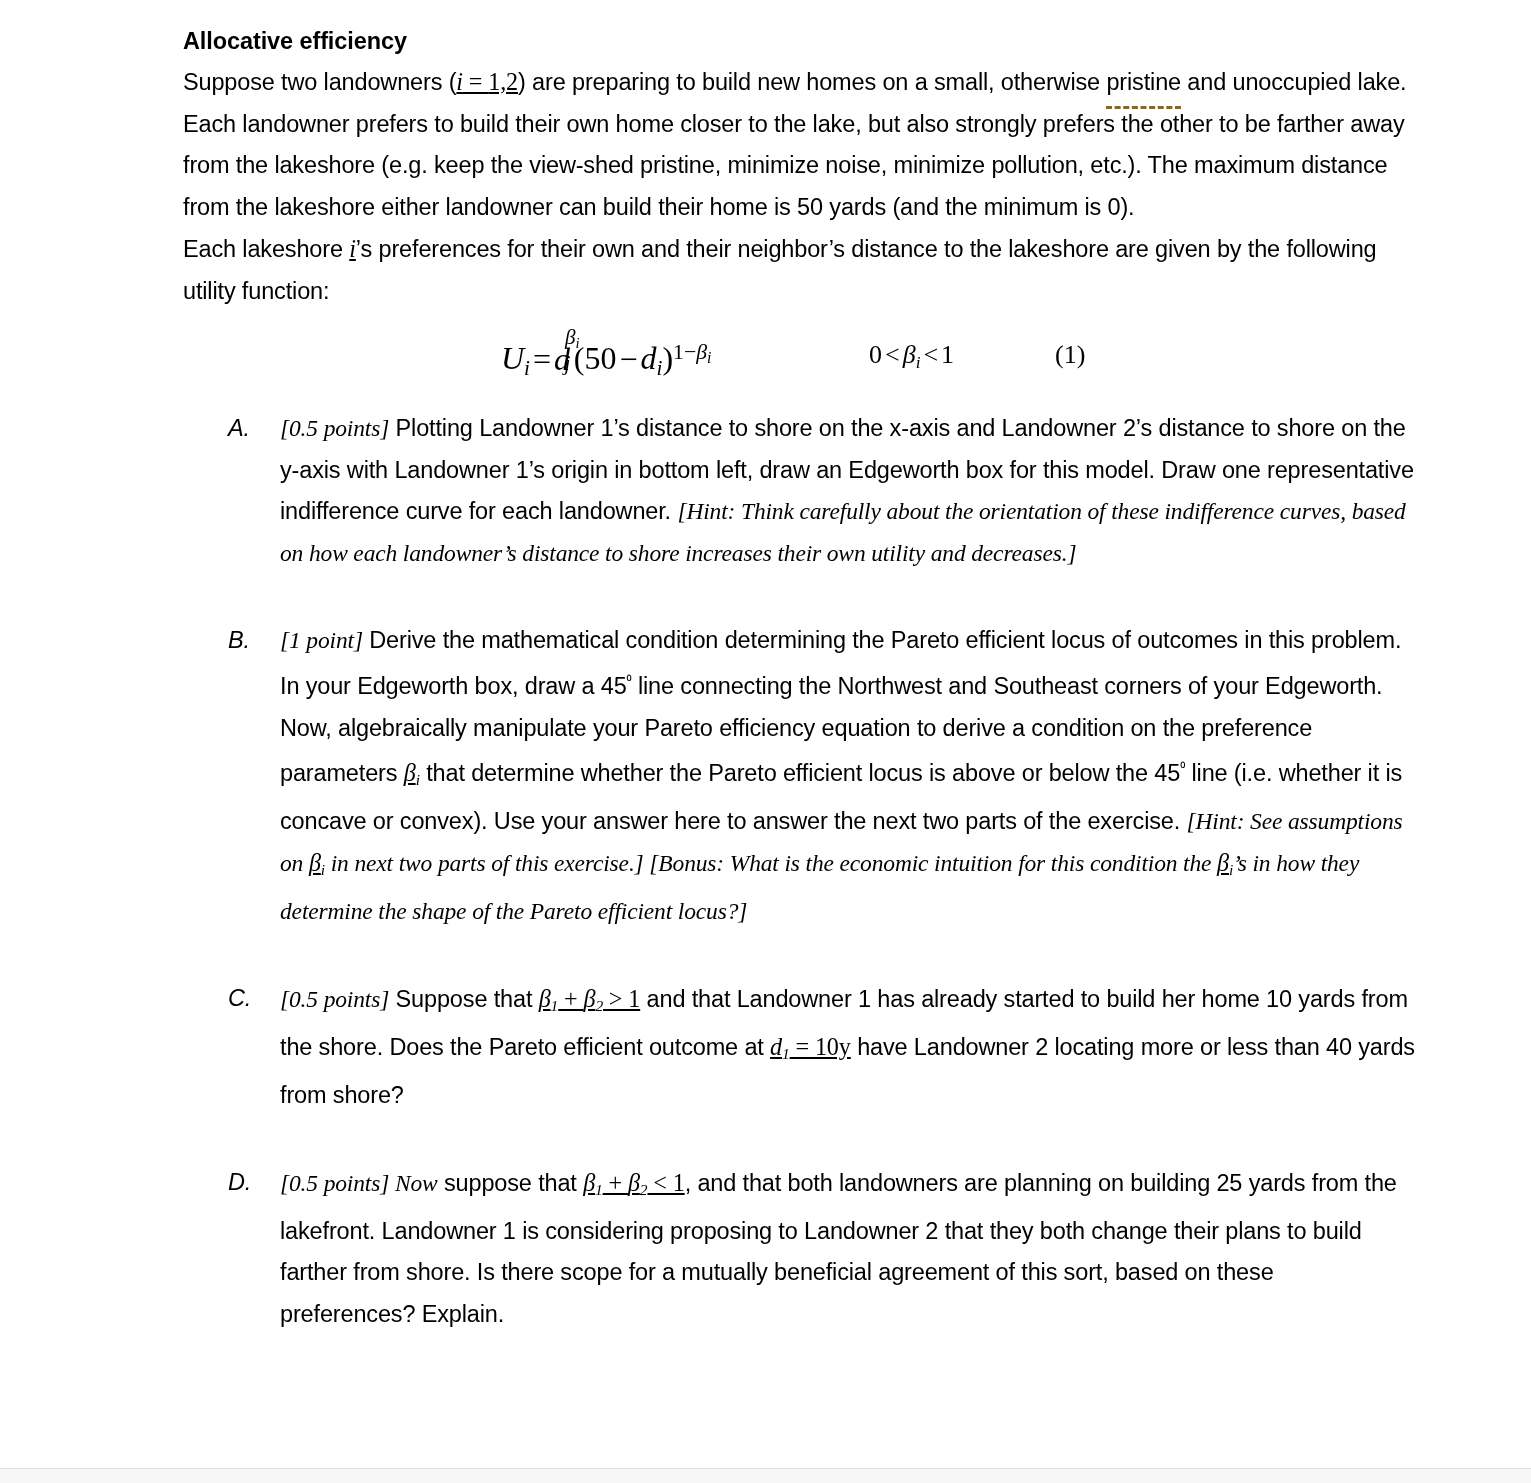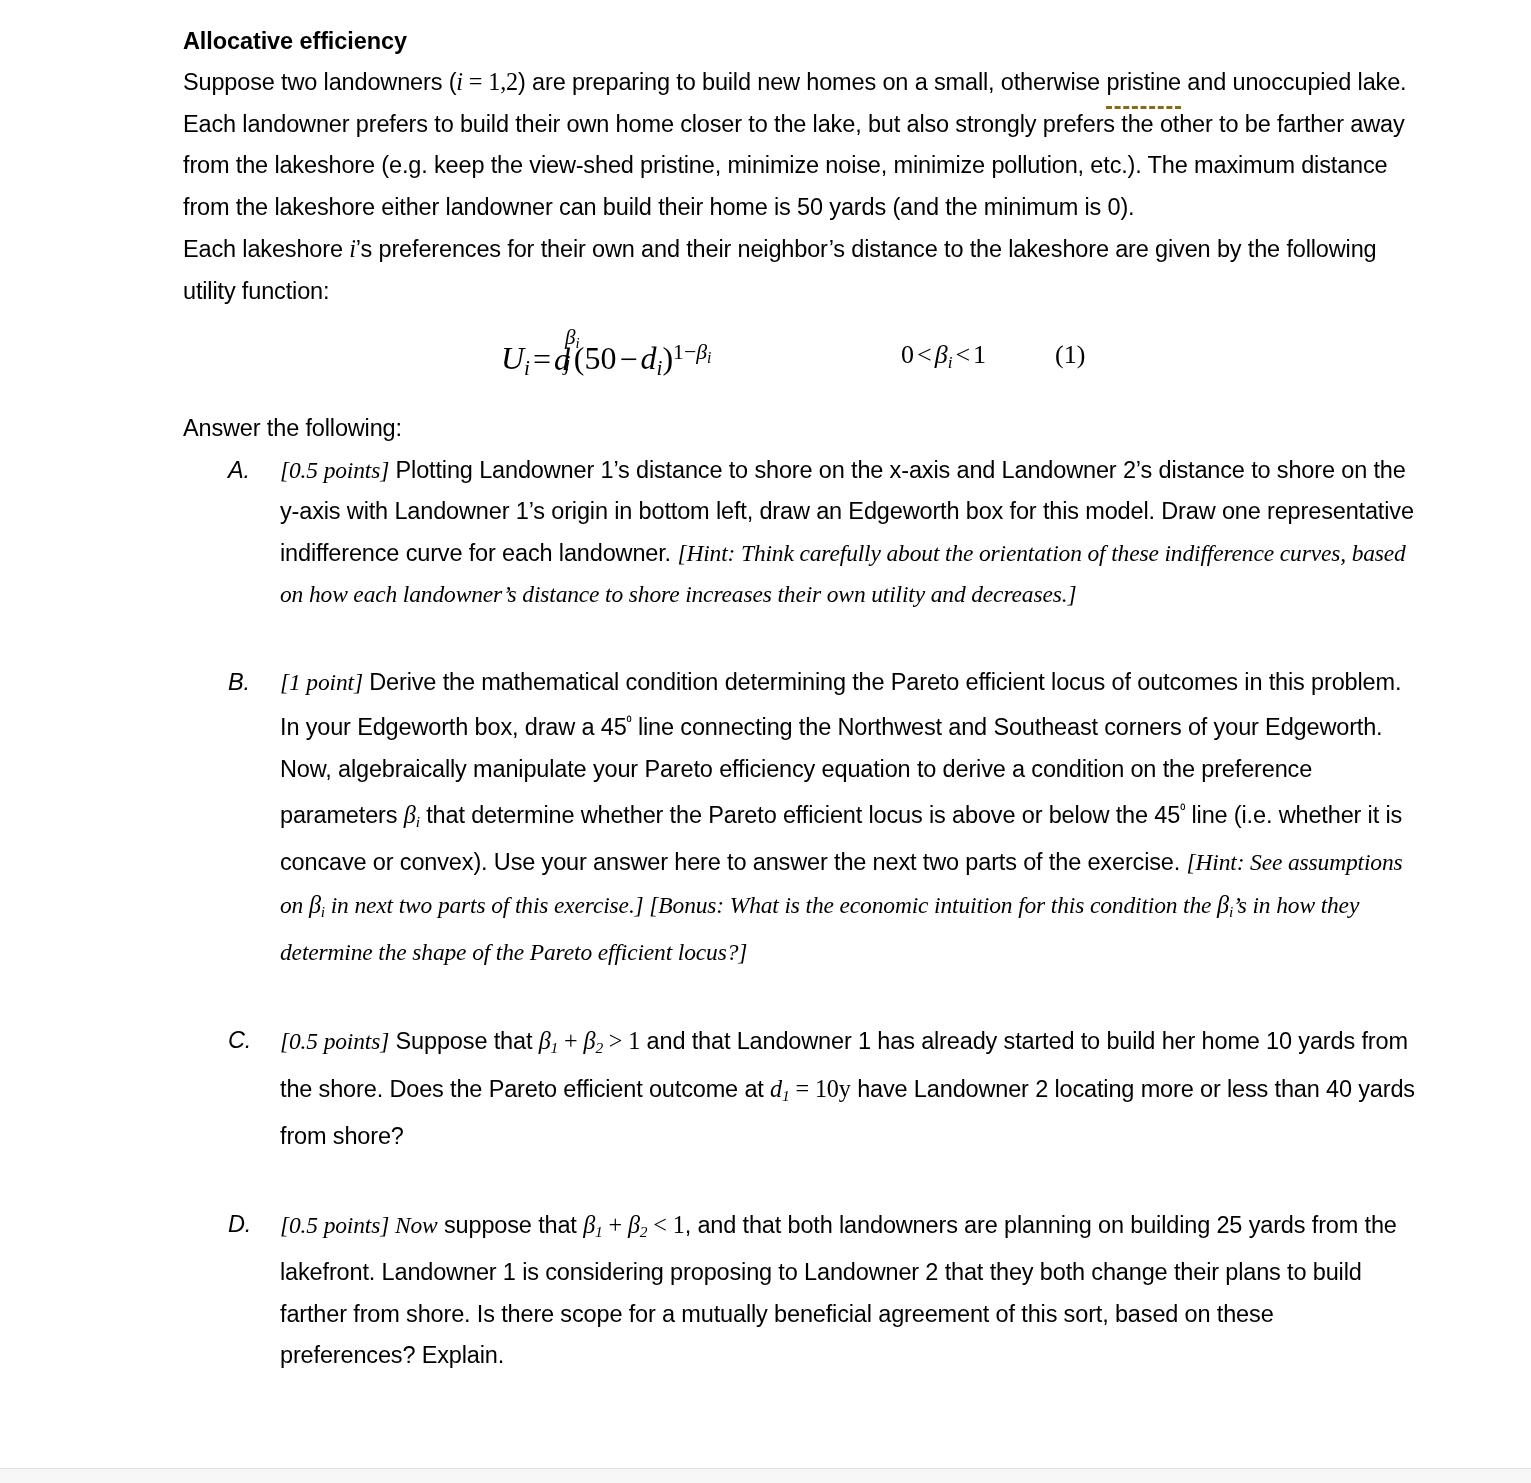--- a/index.html
+++ b/index.html
@@ -78,21 +78,20 @@
     font-size: 32px;
     white-space: nowrap;
   }
   .eq-cond {
     position: absolute;
     left: 686px;
     top: 28px;
     font-family: "Liberation Serif", serif;
     font-size: 26px;
     white-space: nowrap;
-    margin-left: 32px;
   }
   .eq-num {
     position: absolute;
     left: 872px;
     top: 28px;
     font-family: "Liberation Serif", serif;
     font-size: 26px;
     white-space: nowrap;
   }
   .mi { font-style: italic; font-family: "Liberation Serif", serif; }
@@ -128,20 +127,21 @@
     font-size: 0.66em;
     white-space: nowrap;
   }
   .subsup > .s-base { font-style: italic; }
 
   
   .imath {
     font-family: "Liberation Serif", serif;
     font-style: italic;
     font-size: 1.03em;
+    text-decoration: underline;
   }
   .imath .up { font-style: normal; }
   .imath sub {
     font-size: 0.64em;
     vertical-align: -0.25em;
   }
   .deg {
     font-size: 0.62em;
     vertical-align: 0.50em;
   }
@@ -191,21 +191,20 @@
     <p class="para"><span>Suppose two landowners (</span><span class="imath"><span>i</span><span class="up"> = </span><span class="up">1,2</span></span><span>) are preparing to build new homes on a small, otherwise </span><span class="spell">pristine</span><span> and unoccupied lake. Each landowner prefers to build their own home closer to the lake, but also strongly prefers the other to be farther away from the lakeshore (e.g. keep the view-shed pristine, minimize noise, minimize pollution, etc.).  The maximum distance from the lakeshore either landowner can build their home is 50 yards (and the minimum is 0).</span></p>
 
     <p class="para gap-para"><span>Each lakeshore </span><span class="imath">i</span><span>’s preferences for their own and their neighbor’s distance to the lakeshore are given by the following utility function:</span></p>
 
     <div class="equation-row">
       <span class="eq-main"><span class="mi">U</span><sub class="msub">i</sub><span class="mo">=</span><span class="subsup"><span class="s-base">d</span><span class="s-top"><span class="mi">β</span><sub style="font-size:0.7em;vertical-align:-0.25em">i</sub></span><span class="s-bot"><span class="mi">j</span></span></span><span class="mn">(</span><span class="mn">50</span><span class="mo">−</span><span class="mi">d</span><sub class="msub">i</sub><span class="mn">)</span><sup class="msup"><span class="mn">1</span><span class="mn">−</span><span class="mi">β</span><sub style="font-size:0.72em;vertical-align:-0.25em">i</sub></sup></span>
       <span class="eq-cond"><span class="mn">0</span><span class="mo">&lt;</span><span class="mi">β</span><sub class="msub">i</sub><span class="mo">&lt;</span><span class="mn">1</span></span>
       <span class="eq-num">(1)</span>
     </div>
 
-    <p class="para">Answer the following:</p>
 
     <ol class="qlist">
 
       <li>
         <span class="marker">A.</span>
         <i>[0.5 points]</i><span> Plotting Landowner 1’s distance to shore on the x-axis and Landowner 2’s distance to shore on the y-axis with Landowner 1’s origin in bottom left, draw an Edgeworth box for this model. Draw one representative indifference curve for each landowner. </span><i>[Hint: Think carefully about the orientation of these indifference curves, based on how each landowner’s distance to shore increases their own utility and decreases.]</i>
       </li>
 
       <li>
         <span class="marker">B.</span>

